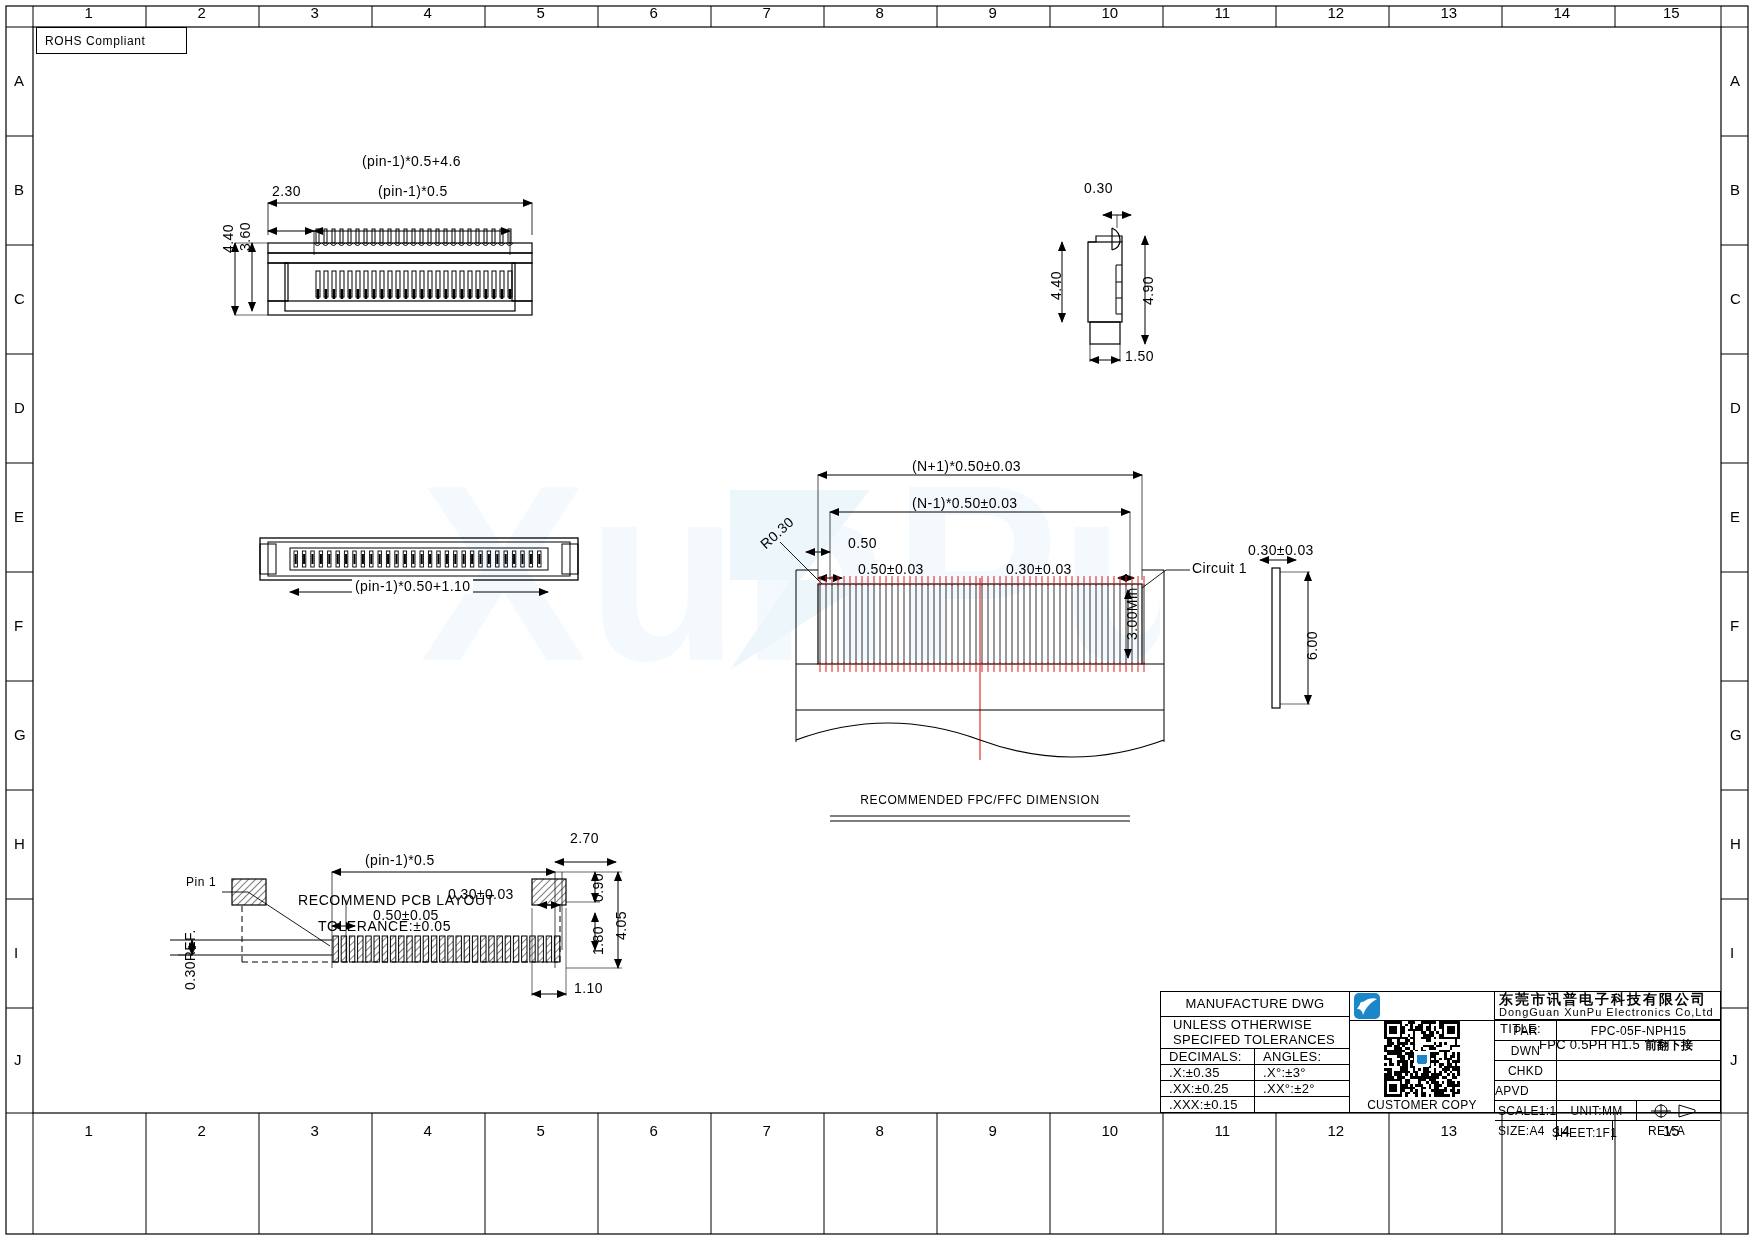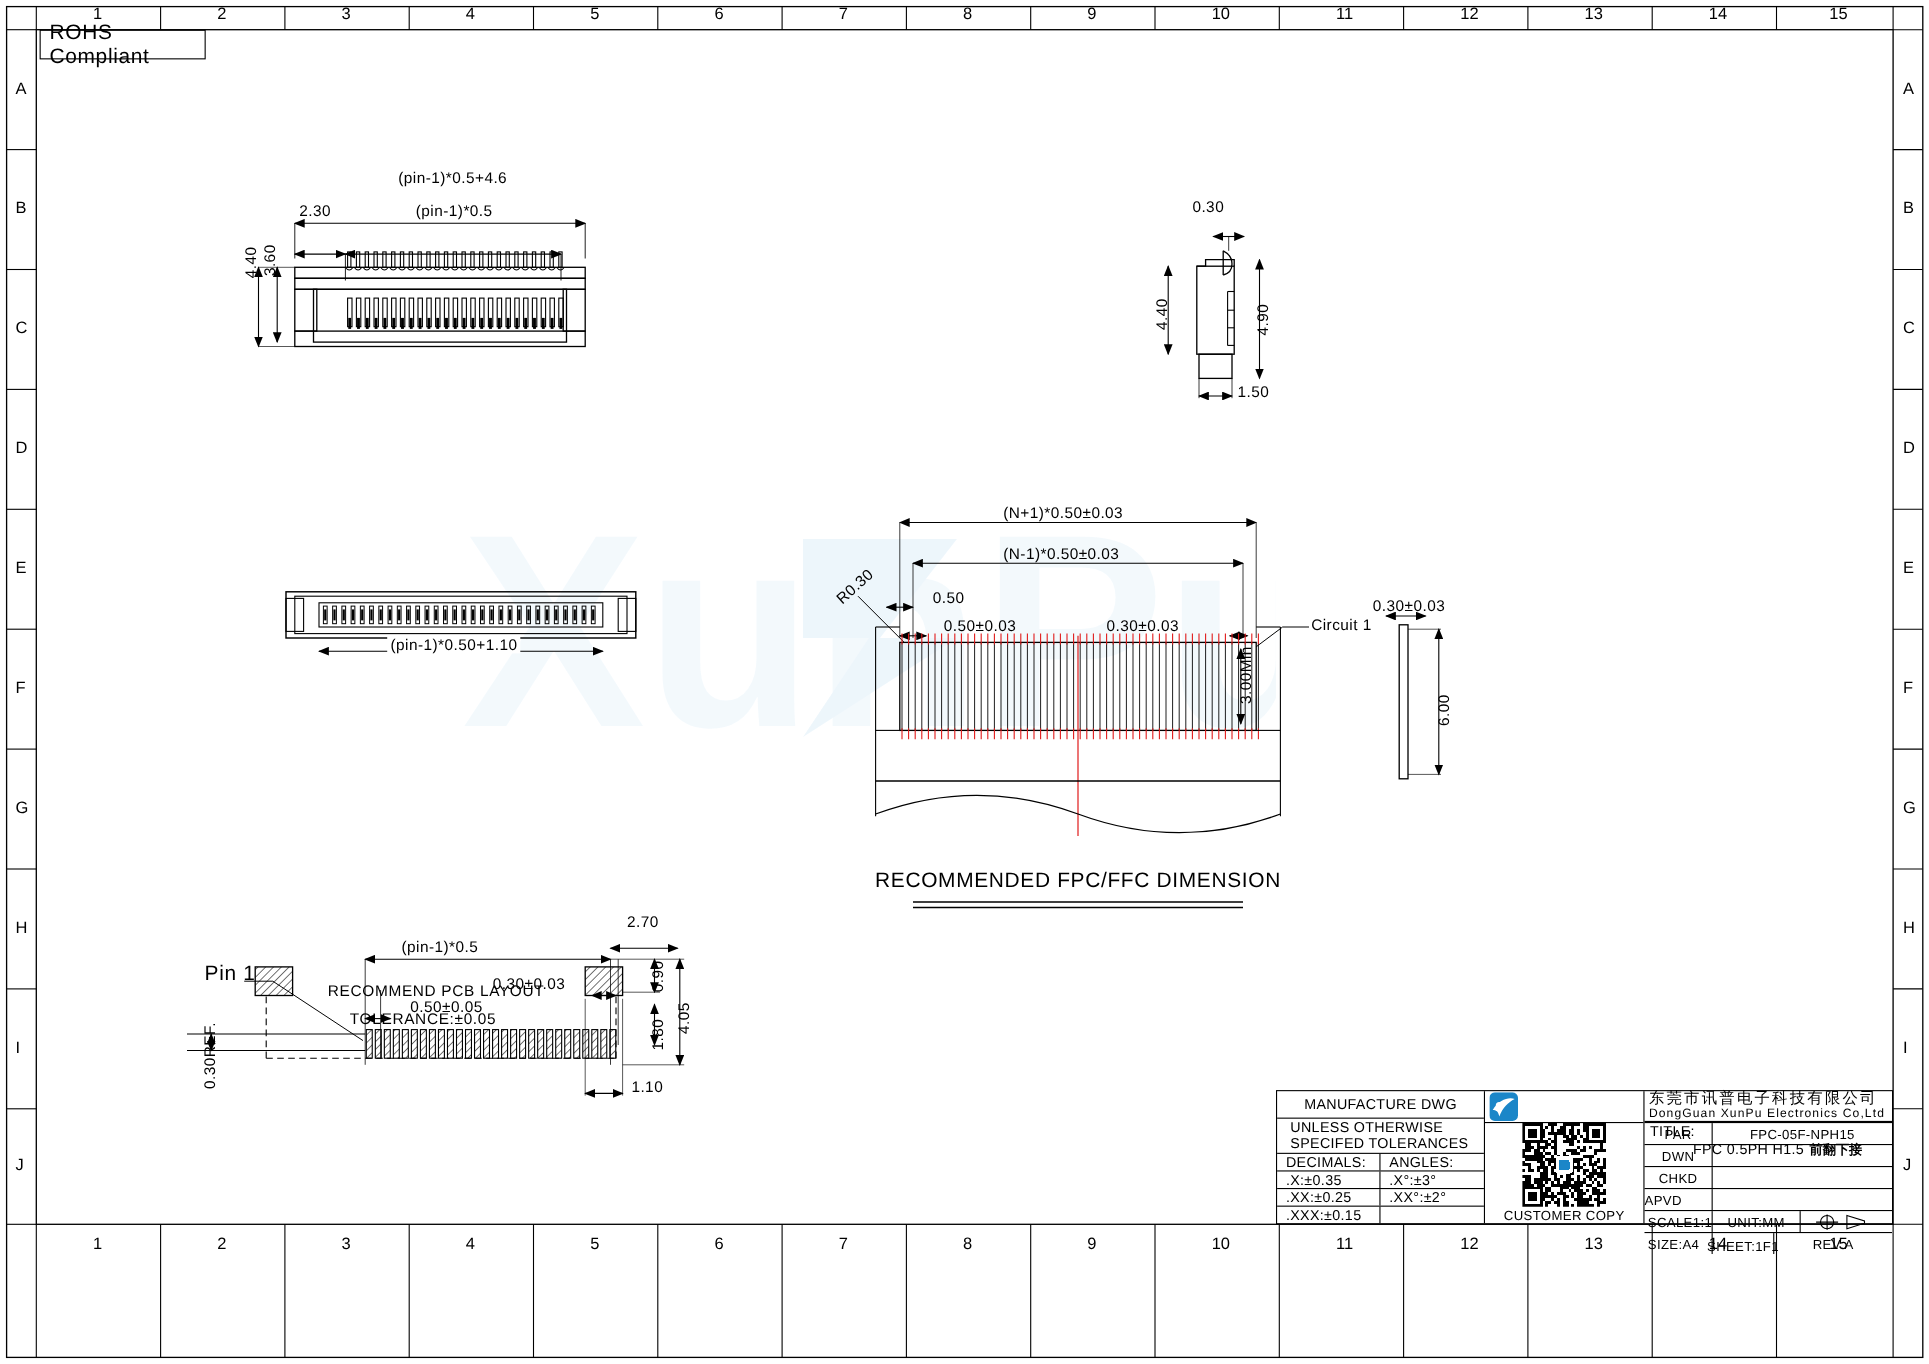--- a/index.html
+++ b/index.html
@@ -2,21 +2,21 @@
 <html><head>
 <meta charset="utf-8">
 <style>
   html,body{margin:0;padding:0;background:#fff;}
   body{width:1754px;height:1240px;font-family:"Liberation Sans",sans-serif;color:#000;}
   #sheet{position:relative;width:1754px;height:1240px;overflow:hidden;background:#fff;}
   .abs{position:absolute;}
   svg{display:block;}
   .wm{position:absolute;left:400px;top:430px;width:760px;height:300px;pointer-events:none;opacity:.5;}
   .dim{font-family:"Liberation Sans",sans-serif;font-size:14px;letter-spacing:.4px;}
-  .lbl{font-family:"Liberation Sans",sans-serif;font-size:19px;letter-spacing:.6px;}
+  .lbl{font-family:"Liberation Sans",sans-serif;font-size:12px;letter-spacing:.6px;}
   .tb{font-family:"Liberation Sans",sans-serif;font-size:13px;letter-spacing:.3px;}
   .cn{font-family:"DejaVu Sans",sans-serif;}
   .zone{font-family:"Liberation Sans",sans-serif;font-size:15px;}
   table{border-collapse:collapse;}
 </style>
 </head>
 <body>
 
 <div id="sheet">
 
@@ -1291,21 +1291,21 @@
             <rect x="11.5" y="11.5" width="6" height="6" fill="#fff" rx="1"></rect>
             <rect x="12.6" y="12.8" width="3.8" height="3.6" rx="0.8" fill="#1b86c8"></rect>
           </svg>
         <span class="tb" style="font-size:12px;margin-top:1px;">CUSTOMER COPY</span>
       </div>
     </div>
 
     <div style="flex:1;display:flex;flex-direction:column;">
 
       <div style="height:30px;border-bottom:1.2px solid #000;display:flex;flex-direction:column;justify-content:center;padding-left:4px;box-sizing:border-box;">
-        <span class="cn" style="font-size:14px;letter-spacing:2px;line-height:1;">东莞市讯普电子科技有限公司</span>
+        <span class="cn" style="font-size:14px;letter-spacing:2px;line-height:1;font-weight:bold;">东莞市讯普电子科技有限公司</span>
         <span class="tb" style="font-size:11px;letter-spacing:1px;line-height:1.2;">DongGuan XunPu Electronics Co,Ltd</span>
       </div>
 
       <div style="height:34px;border-bottom:1px solid #000;position:relative;padding-left:5px;box-sizing:border-box;">
         <span class="tb" style="position:absolute;left:5px;top:1px;">TITLE:</span>
         <span class="tb" style="position:absolute;left:44px;top:17px;">FPC 0.5PH H1.5</span>
         <span class="cn" style="position:absolute;left:150px;top:17px;font-size:12px;font-weight:bold;">前翻下接</span>
       </div>
 
       <div style="flex:1;display:flex;flex-direction:column;">

